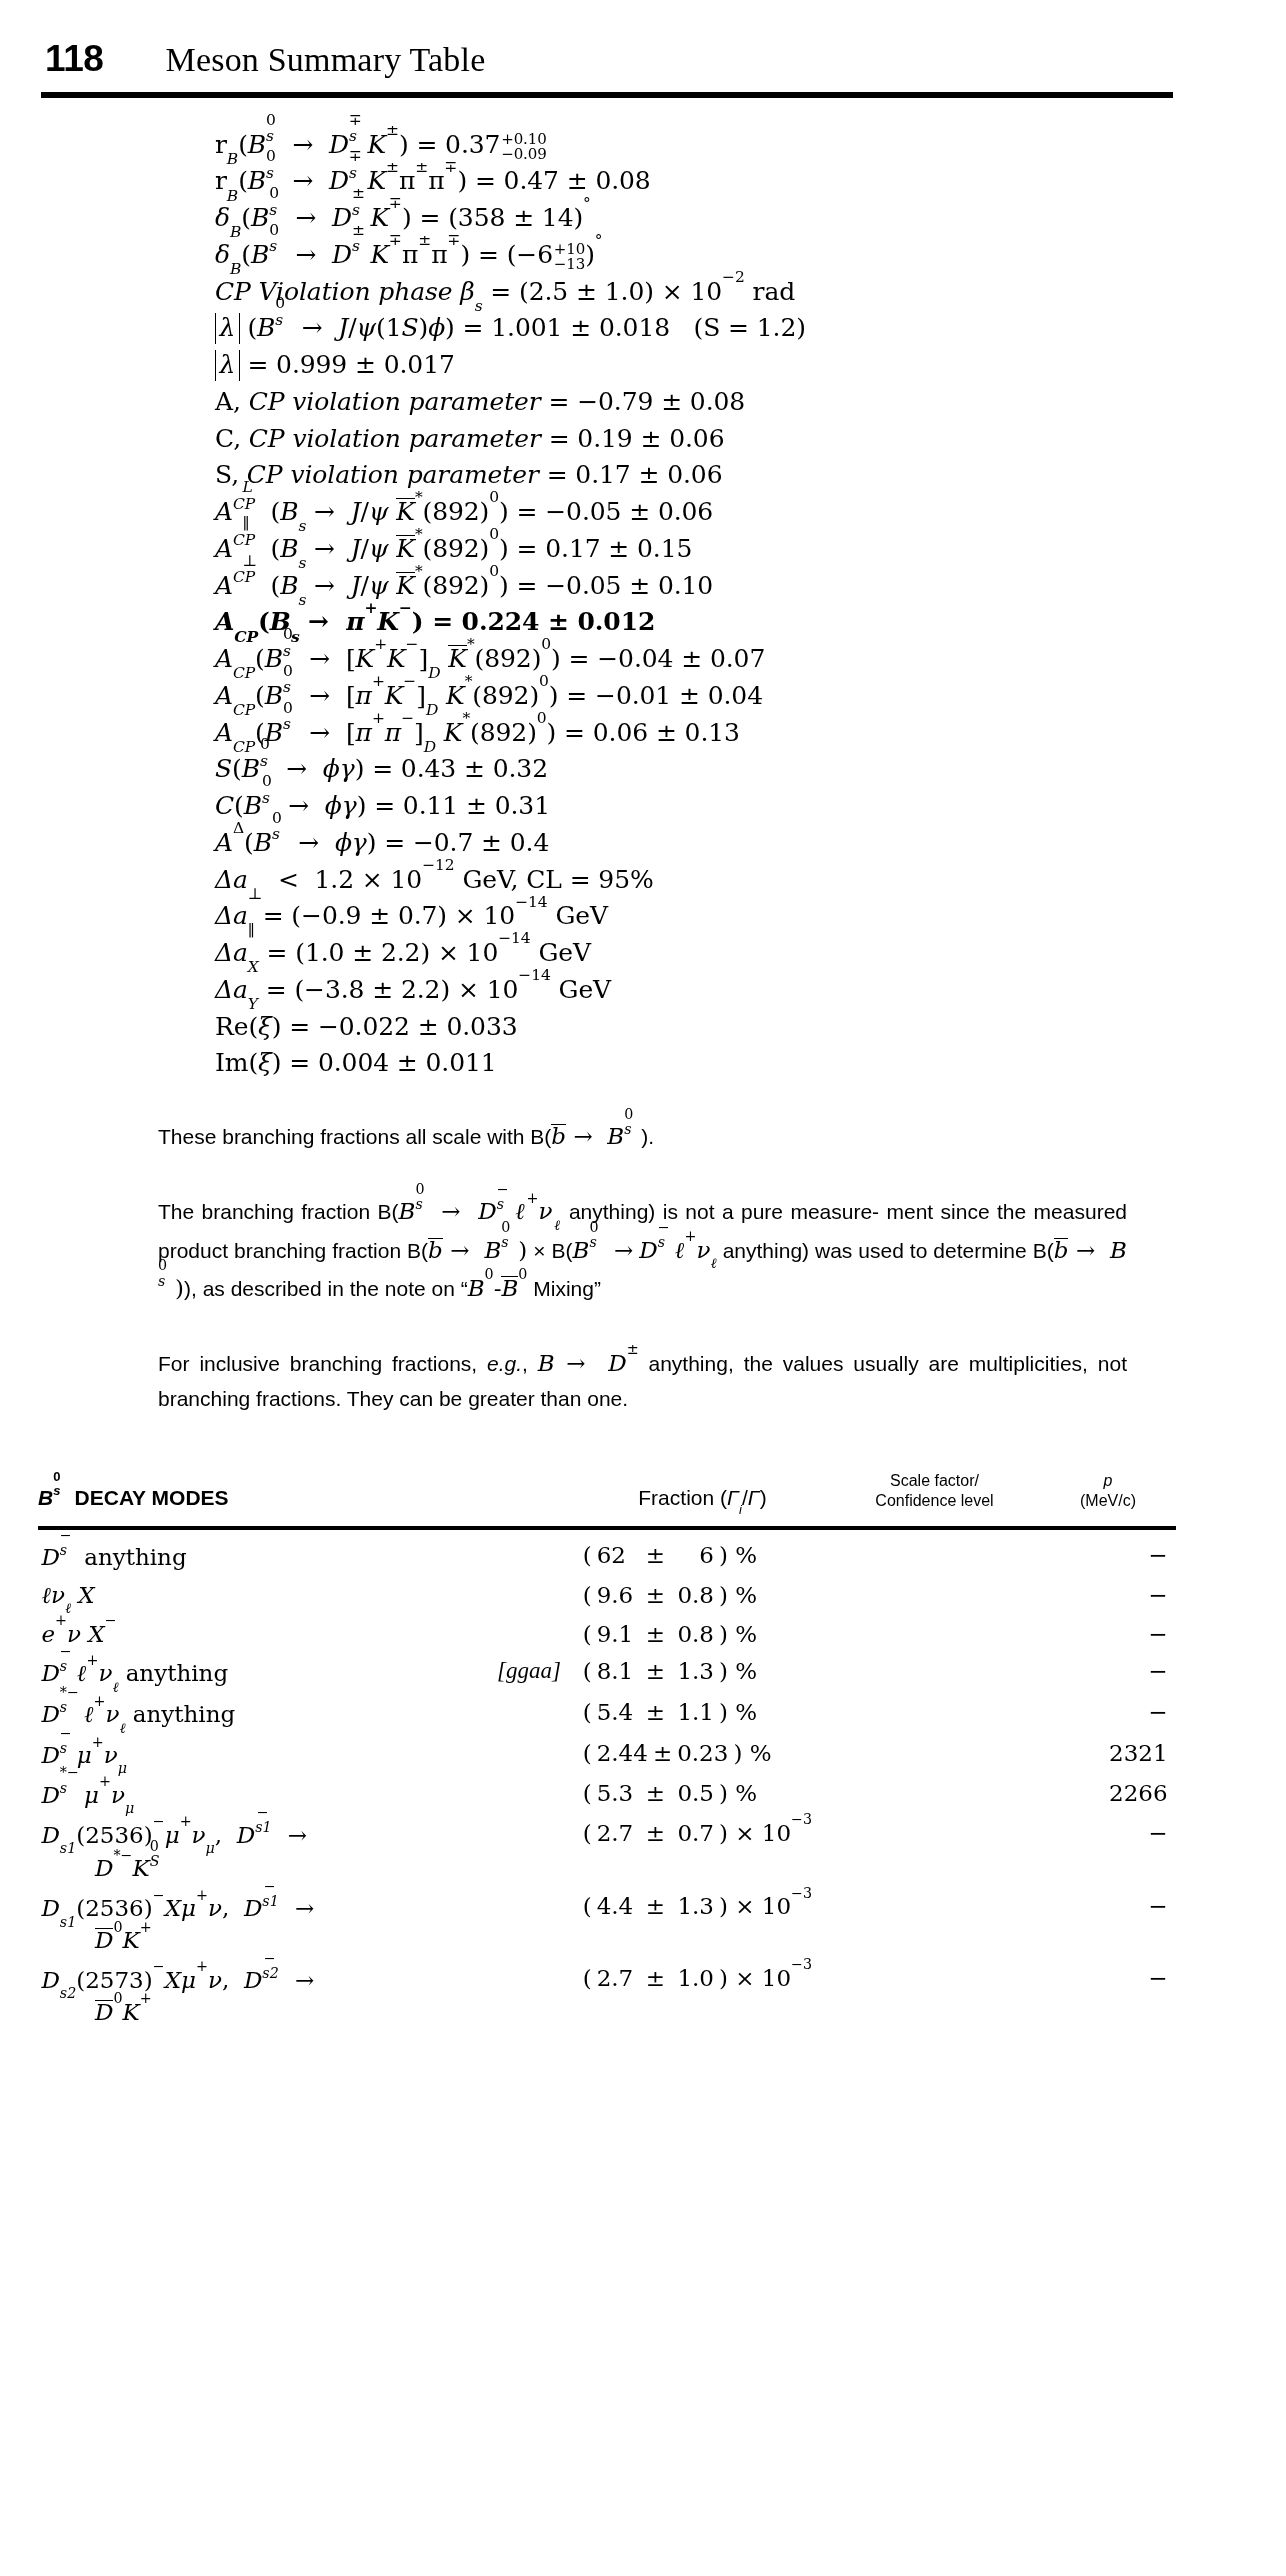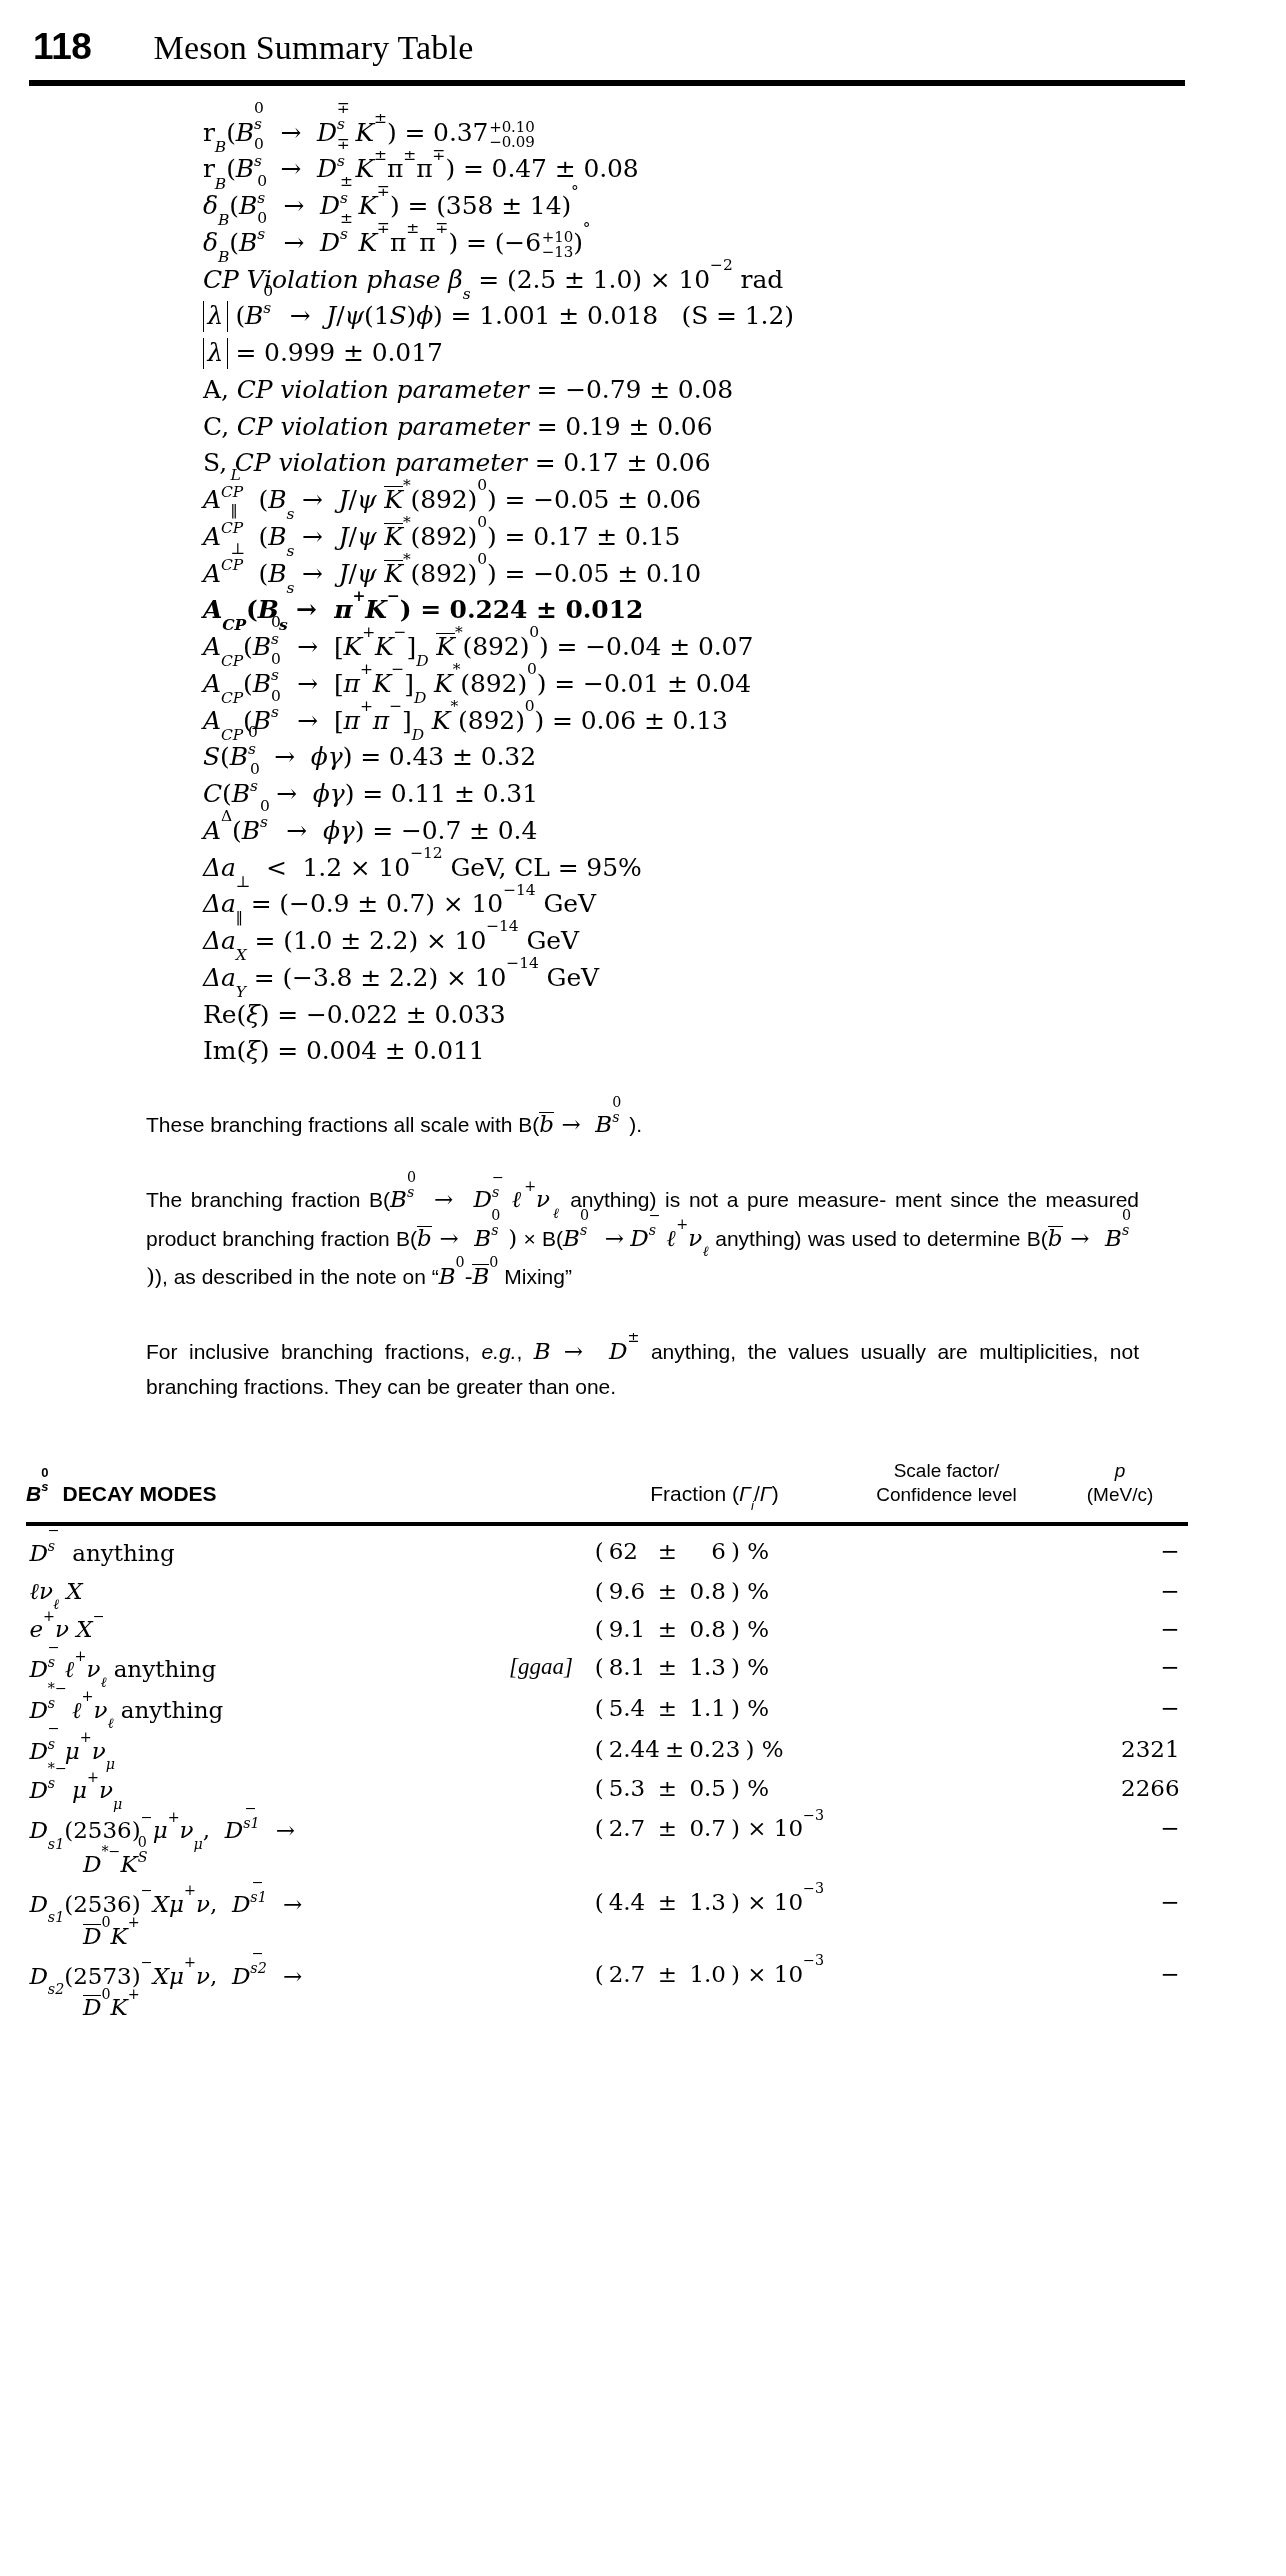--- a/index.html
+++ b/index.html
@@ -11,21 +11,21 @@
     width: 1286px;
     min-height: 2576px;
     font-family: "DejaVu Sans", sans-serif;
     color: #000000;
     -webkit-font-smoothing: antialiased;
   }
   .page {
     position: relative;
     width: 1214px;
     min-height: 2576px;
-    padding: 4px;
+    padding: 16px;
     box-sizing: border-box;
   }
 
   
   .page-header {
     display: flex;
     align-items: baseline;
     padding: 22px 0 0 29px;
     gap: 62px;
   }
@@ -150,21 +150,21 @@
     text-align: left;
     font-weight: bold !important;
     font-family: "Liberation Sans", sans-serif;
     font-size: 23px;
   }
   .th-frac { text-align: center; width: 253px; }
   .th-scale { text-align: center; width: 211px; }
   .th-p { text-align: center; width: 136px; }
   .th-sub {
     display: block;
-    font-size: 19px;
+    font-size: 16px;
     text-align: center;
   }
   .th-italic { font-style: italic; }
 
   .head-rule td {
     padding: 0;
   }
   .head-rule-line {
     height: 4.2px;
     background: #000;

